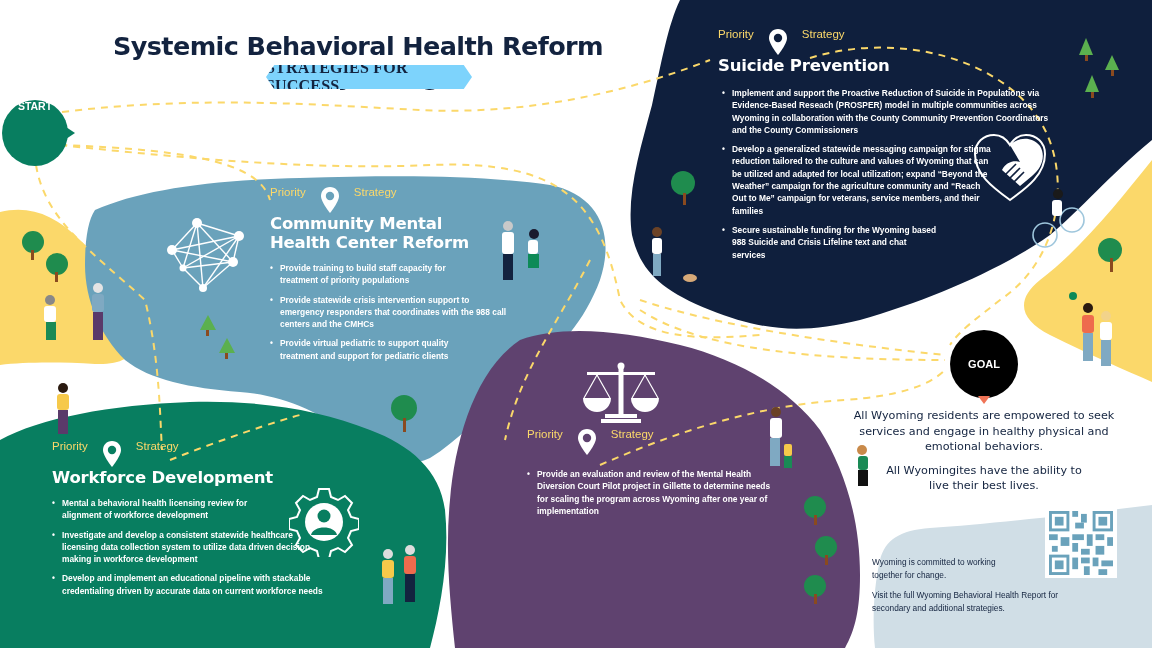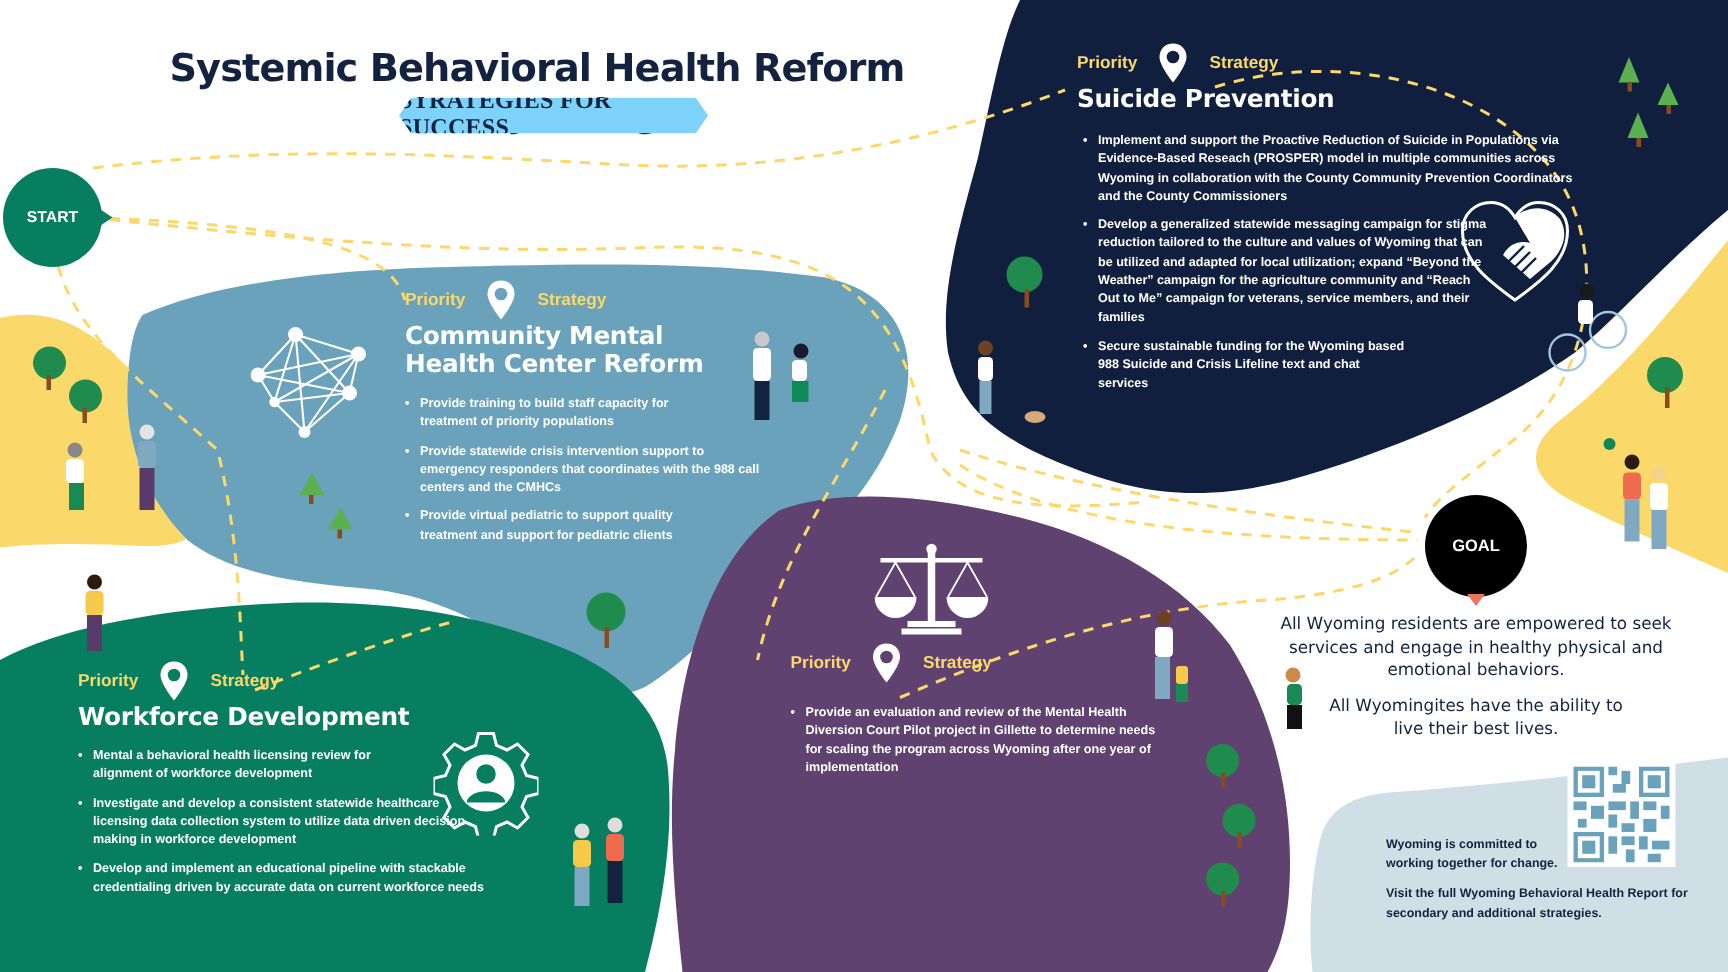--- a/index.html
+++ b/index.html
@@ -5,36 +5,36 @@
   * { box-sizing: border-box; margin: 0; padding: 0; }
   html, body { width: 1152px; height: 648px; overflow: hidden; background: #ffffff; }
   body { position: relative; font-family: "Liberation Sans", "DejaVu Sans", sans-serif; color: #13233f; }
   #canvas { position: absolute; left: 0; top: 0; width: 1152px; height: 648px; }
   #bg { position: absolute; left: 0; top: 0; width: 1152px; height: 648px; }
   .abs { position: absolute; }
 
   .title { left: 78px; top: 31px; font-family: "DejaVu Sans", sans-serif; font-weight: 700; font-size: 25.5px; line-height: 30px; color: #13233f; letter-spacing: -0.6px; width: 560px; text-align: center; }
   .badge { left: 266px; top: 65px; width: 206px; height: 24px; background: #7dd3fc; clip-path: polygon(4% 0, 96% 0, 100% 50%, 96% 100%, 4% 100%, 0 50%); font-family: Liberation Serif, serif; font-weight: 700; font-size: 16px; color: #13233f; display: flex; align-items: center; justify-content: center; letter-spacing: 0.2px; }
 
-  .start { left: 2px; top: 112px; width: 66px; height: 66px; border-radius: 50%; background: #087e60; color: #fff; font-weight: 700; font-size: 10.5px; display:flex; align-items:center; justify-content:center; }
+  .start { left: 2px; top: 100px; width: 66px; height: 66px; border-radius: 50%; background: #087e60; color: #fff; font-weight: 700; font-size: 10.5px; display:flex; align-items:flex-start; justify-content:center; }
   .start:after { content: ""; position: absolute; right: -7px; top: 27px; border-left: 9px solid #087e60; border-top: 6px solid transparent; border-bottom: 6px solid transparent; }
   .tagline { left: 82px; top: 119px; font-family: "DejaVu Sans", sans-serif; font-weight: 700; font-size: 16px; color: #13233f; letter-spacing: -0.3px; }
 
-  .ps { font-weight: 700; font-size: 11.5px; color: #fbd86a; display: flex; align-items: center; gap: 14px; }
+  .ps { font-weight: 400; font-size: 11.5px; color: #fbd86a; display: flex; align-items: flex-start; gap: 14px; }
   .pin { width: 20px; height: 28px; display: inline-block; }
   .sec-title { font-family: "DejaVu Sans", sans-serif; font-weight: 700; color: #ffffff; font-size: 16.5px; line-height: 19px; letter-spacing: -0.2px; }
   ul.bul { list-style: none; color: #ffffff; font-weight: 700; font-size: 8.4px; line-height: 12.3px; }
   ul.bul li { position: relative; padding-left: 10px; margin-bottom: 7px; }
   ul.bul li:before { content: "•"; position: absolute; left: 0; top: 0; }
 
   .goal { left: 950px; top: 330px; width: 68px; height: 68px; border-radius: 50%; background: #000000; color: #fff; font-weight: 700; font-size: 11px; display:flex; align-items:center; justify-content:center; }
   .goal:after { content: ""; position: absolute; bottom: -6px; left: 28px; border-top: 8px solid #f07457; border-left: 6px solid transparent; border-right: 6px solid transparent; }
   .goal-text { left: 850px; top: 408px; width: 268px; text-align: center; font-family: "DejaVu Sans", sans-serif; font-weight: 400; font-size: 11.2px; line-height: 15.5px; color: #13233f; }
   .goal-text p { margin-bottom: 8px; }
-  .footer-text { left: 924px; top: 556px; font-weight: 700; font-size: 8.3px; line-height: 12.5px; color: #13233f; }
+  .footer-text { left: 872px; top: 556px; font-weight: 400; font-size: 8.3px; line-height: 12.5px; color: #13233f; }
   .footer-text p { margin-bottom: 8px; }
   .qr { left: 1045px; top: 508px; width: 72px; height: 70px; background: #fff; padding: 3px; }
 </style>
 </head>
 <body>
 
 <div id="canvas">
 
   <svg id="bg" viewBox="0 0 1152 648">
 

